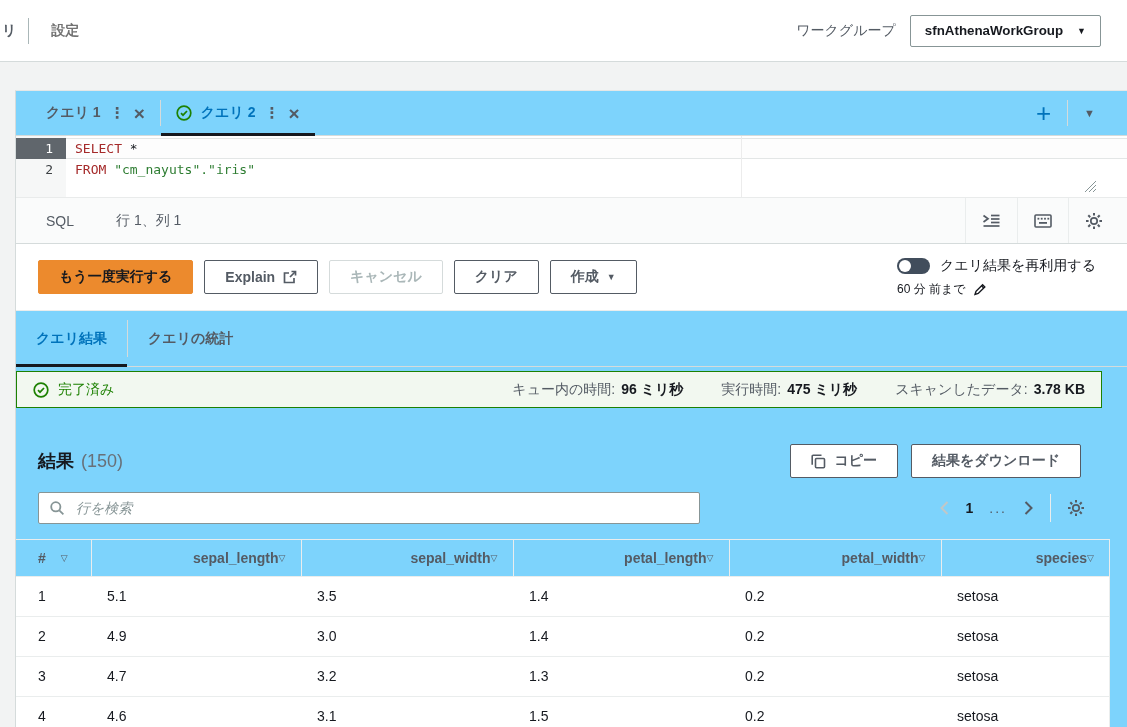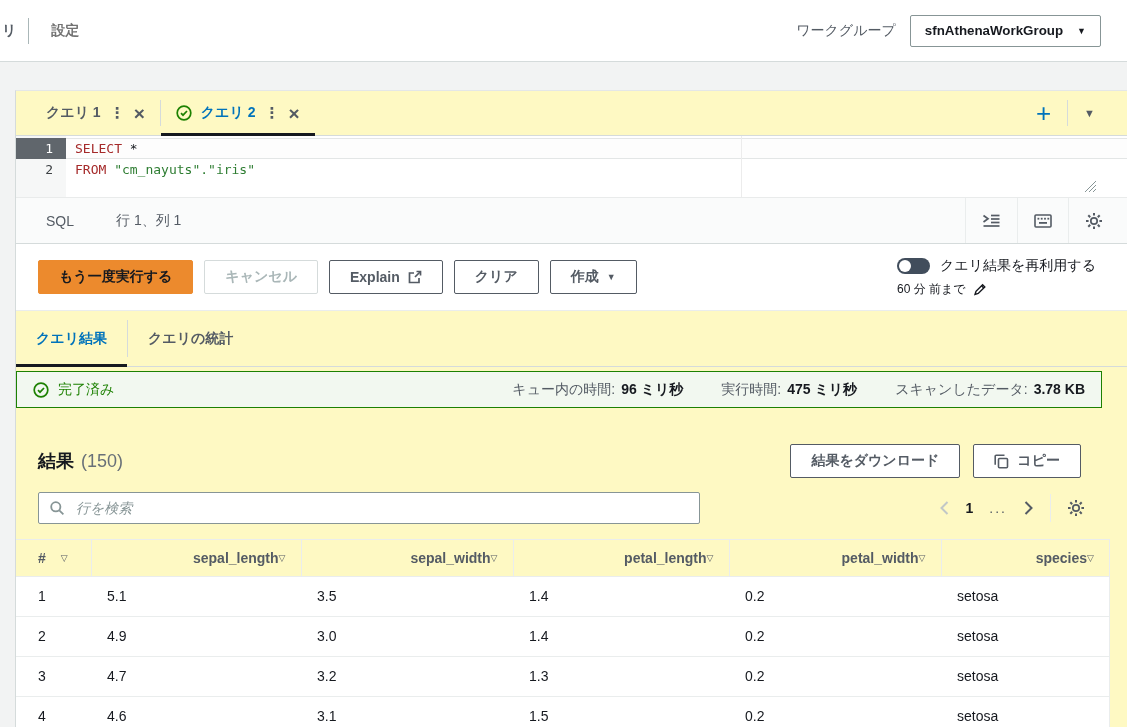--- a/index.html
+++ b/index.html
@@ -15,21 +15,21 @@
   .topbar-left { display:flex; align-items:center; height:100%; }
   .partial-nav { font-weight:700; color:#545b64; padding:0 12px 0 2px; }
   .vdiv { width:1px; height:26px; background:#aab7b8; }
   .settings-tab { font-weight:700; color:#737373; padding:0 22px; cursor:pointer; }
   .topbar-right { display:flex; align-items:center; gap:14px; }
   .wg-label { color:#545b64; }
   .wg-btn { height:32px; border:1px solid #879596; border-radius:2px; background:#fff;
     display:flex; align-items:center; gap:14px; padding:0 14px; font-weight:700; color:#16191f; cursor:pointer; }
   .caret { font-size:9px; color:#16191f; }
   
-  .panel { position:absolute; top:90px; left:15px; right:0; bottom:0; background:#fef9c3;
+  .panel { position:absolute; top:90px; left:15px; right:0; bottom:0; background:#7dd3fc;
     border-left:1px solid #d5dbdb; border-top:1px solid #e4e7e7; }
   
   .tabbar { height:45px; border-bottom:1px solid #d5dbdb; display:flex; align-items:stretch; padding-left:15px; }
   .qtab { display:flex; align-items:center; gap:9px; padding:0 15px; font-weight:700; color:#545b64; position:relative; cursor:pointer; }
   .qtab.active { color:#0073bb; }
   .qtab.active::after { content:""; position:absolute; left:0; right:0; bottom:-1px; height:3px; background:#16191f; }
   .kebab { font-size:15px; color:#545b64; font-weight:700; cursor:pointer; letter-spacing:0; }
   .closex { font-size:19px; color:#545b64; cursor:pointer; line-height:1; }
   .tab-sep { width:1px; background:#d5dbdb; margin:9px 0; }
   .tabbar-right { margin-left:auto; display:flex; align-items:center; padding-right:16px; }
@@ -210,31 +210,31 @@
             <line x1="14.7" y1="3.3" x2="12.8" y2="5.2"></line>
               <line x1="5.2" y1="12.8" x2="3.3" y2="14.7"></line>
           </g>
         </svg>
       </div>
     </div>
   </div>
 
   <div class="actions">
     <button class="btn primary">もう一度実行する</button>
-    <button class="btn disabled">キャンセル</button>
     <button class="btn">
       <span>Explain</span>
       <svg width="14" height="14" viewBox="0 0 14 14">
         <g stroke="#545b64" stroke-width="1.7" fill="none">
           <polyline points="11,8 11,12.5 1.5,12.5 1.5,3 6,3"></polyline>
           <polyline points="8.5,1.5 12.5,1.5 12.5,5.5"></polyline>
           <line x1="12.5" y1="1.5" x2="7" y2="7"></line>
         </g>
       </svg>
     </button>
+    <button class="btn disabled">キャンセル</button>
     <button class="btn">クリア</button>
     <button class="btn">
       <span>作成</span>
       <span class="caret">▼</span>
     </button>
     <div class="reuse">
       <div class="reuse-top">
         <div class="toggle">
             <div class="knob"></div>
           </div>
@@ -274,30 +274,30 @@
       <div class="stat">
         <span class="stat-label">スキャンしたデータ:</span><span class="stat-value">3.78 KB</span>
       </div>
     </div>
   </div>
 
   <div class="results-head">
     <span class="res-title">結果</span>
     <span class="res-count">(150)</span>
     <div class="head-buttons">
-      <button class="btn">結果をダウンロード</button>
       <button class="btn">
         <svg width="15" height="15" viewBox="0 0 15 15">
           <g stroke="#545b64" stroke-width="1.6" fill="none">
             <rect x="4.5" y="4.5" width="9" height="9.2" rx="1"></rect>
             <path d="M10.5 1.3H2.2a1 1 0 0 0-1 1v8.4"></path>
           </g>
         </svg>
         <span>コピー</span>
       </button>
+      <button class="btn">結果をダウンロード</button>
     </div>
   </div>
 
   <div class="search-row">
     <div class="search-box">
       <svg width="16" height="16" viewBox="0 0 16 16">
         <circle cx="6.8" cy="6.8" r="4.6" fill="none" stroke="#879596" stroke-width="1.8"></circle>
         <line x1="10.3" y1="10.3" x2="14.4" y2="14.4" stroke="#879596" stroke-width="1.8"></line>
       </svg>
       <input type="text" placeholder="行を検索" style="">

